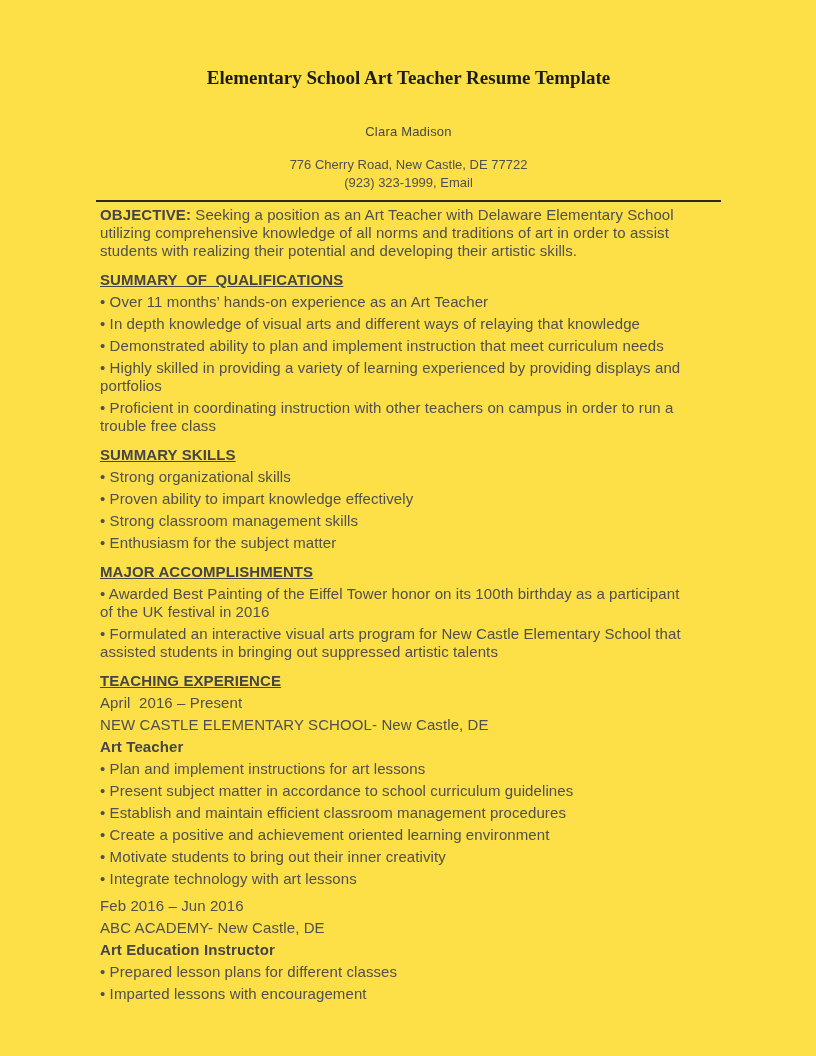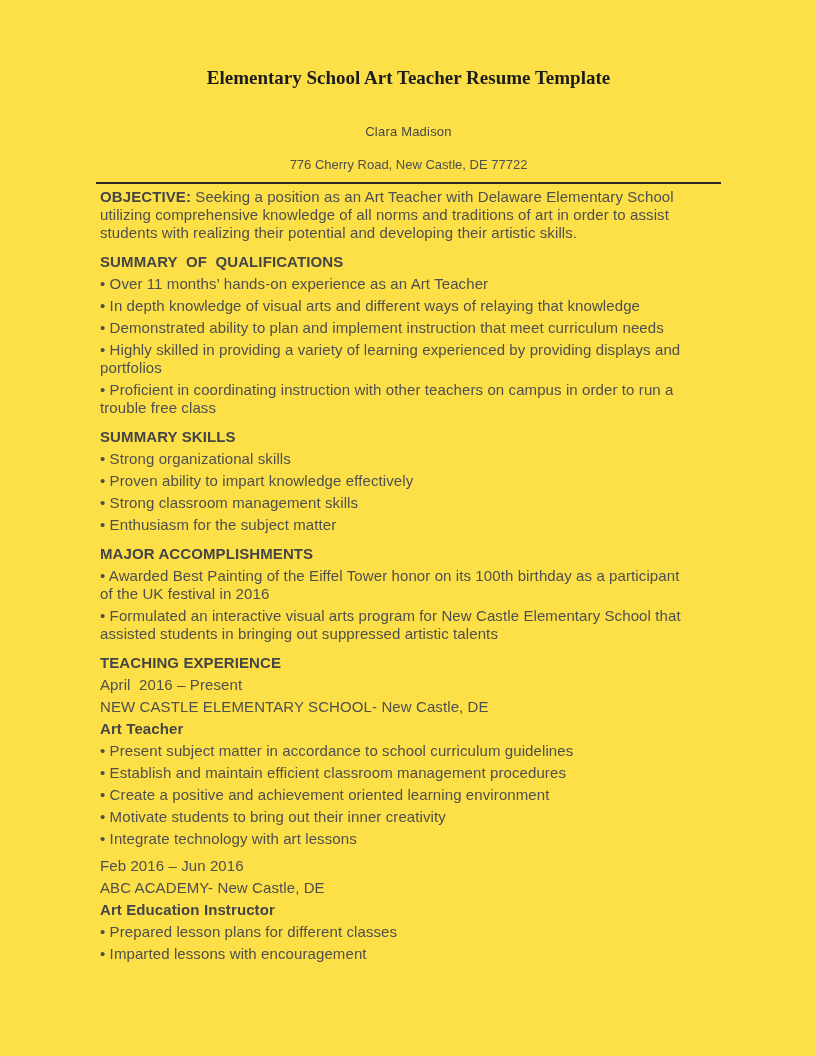--- a/index.html
+++ b/index.html
@@ -45,36 +45,38 @@
   }
   .content p { margin: 4px; font-size: 15px; line-height: 18px; letter-spacing: 0.1px; }
   .content .wrap { max-width: 584px; }
   .objective { margin-top: 19px; }
   .obj-label { font-weight: bold; color: #454545; }
   .sec-h {
     font-weight: bold;
     color: #454545;
     margin-top: 11px !important;
     white-space: pre-wrap;
+    text-decoration: underline;
   }
   .pre { white-space: pre-wrap; }
   .role { font-weight: bold; color: #454545; }
   .job2 { margin-top: 9px; }
 </style>
 </head>
 <body>
 
 <div class="page">
 
   <h1 class="doc-title">Elementary School Art Teacher Resume Template</h1>
 
   <div class="name">Clara Madison</div>
 
   <div class="addr-block">
     <p class="addr">776 Cherry Road, New Castle, DE 77722</p>
+    <p class="addr">(923) 323-1999, Email</p>
   </div>
 
   <hr class="rule">
 
   <div class="content">
 
     <p class="objective wrap"><span class="obj-label">OBJECTIVE:</span><span> Seeking a position as an Art Teacher with Delaware Elementary School utilizing comprehensive knowledge of all norms and traditions of art in order to assist students with realizing their potential and developing their artistic skills.</span></p>
 
     <section>
       <p class="sec-h">SUMMARY  OF  QUALIFICATIONS</p>
@@ -99,20 +101,21 @@
       <p class="wrap">• Formulated an interactive visual arts program for New Castle Elementary School that assisted students in bringing out suppressed artistic talents</p>
     </section>
 
     <section>
       <p class="sec-h">TEACHING EXPERIENCE</p>
 
       <div class="job">
         <p class="pre">April  2016 – Present</p>
         <p class="wrap">NEW CASTLE ELEMENTARY SCHOOL- New Castle, DE</p>
         <p class="role">Art Teacher</p>
+        <p class="wrap">• Plan and implement instructions for art lessons</p>
         <p class="wrap">• Present subject matter in accordance to school curriculum guidelines</p>
         <p class="wrap">• Establish and maintain efficient classroom management procedures</p>
         <p class="wrap">• Create a positive and achievement oriented learning environment</p>
         <p class="wrap">• Motivate students to bring out their inner creativity</p>
         <p class="wrap">• Integrate technology with art lessons</p>
       </div>
 
       <div class="job job2">
         <p class="pre">Feb 2016 – Jun 2016</p>
         <p class="wrap">ABC ACADEMY- New Castle, DE</p>

